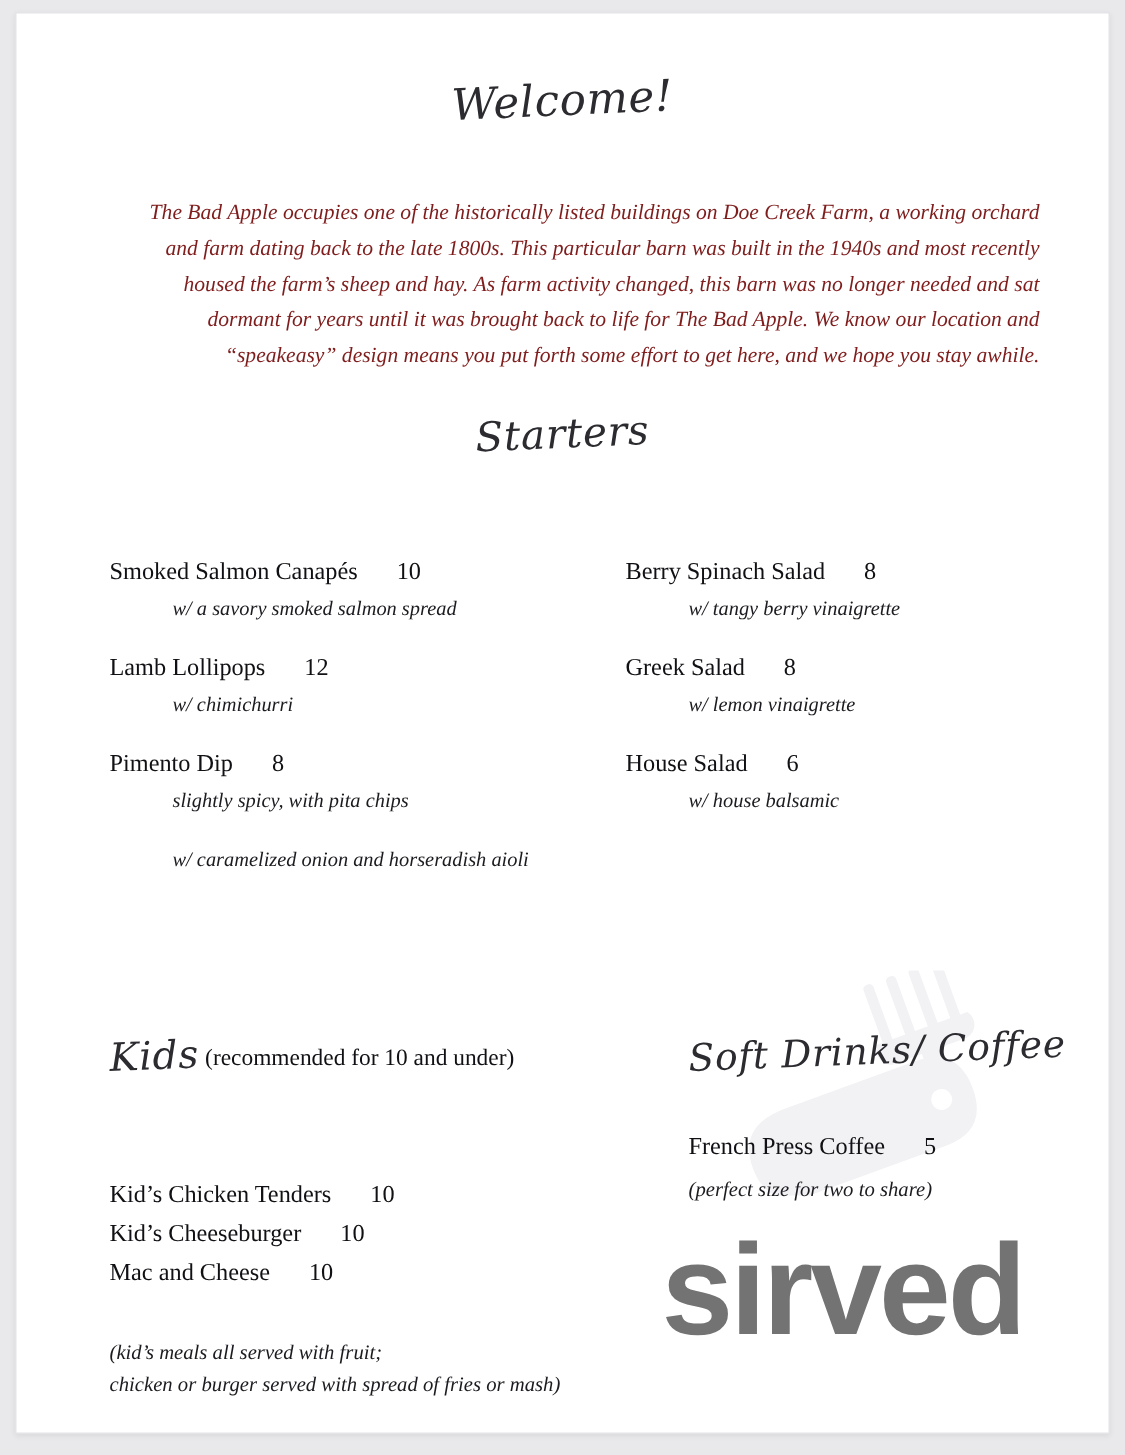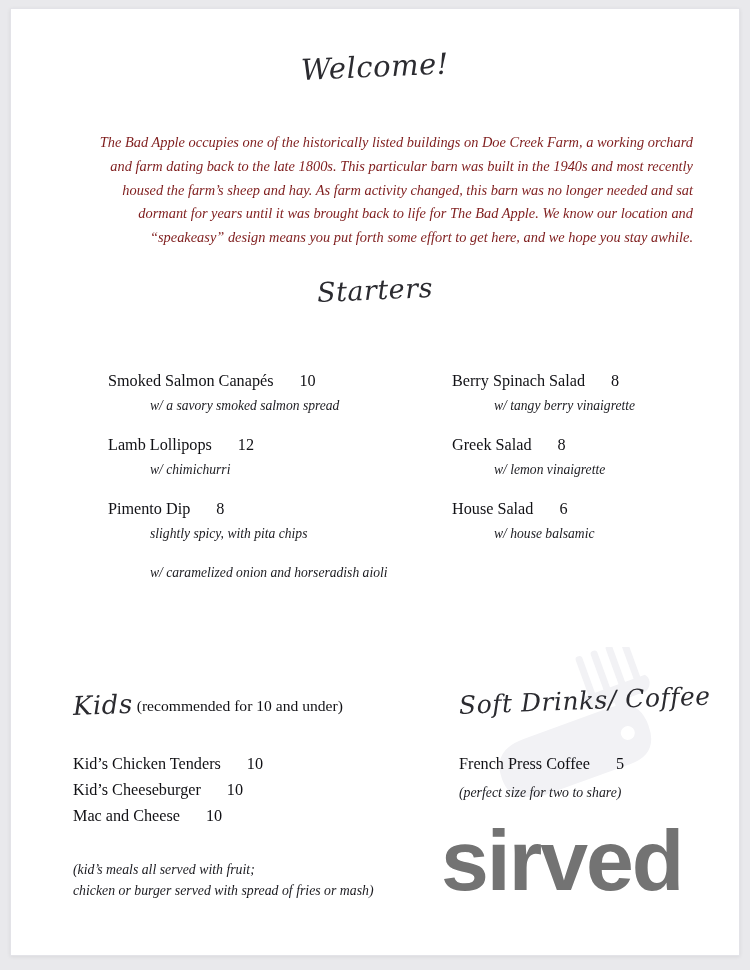--- a/index.html
+++ b/index.html
@@ -117,21 +117,21 @@
   
   .starters-grid {
     position: absolute;
     left: 62px;
     top: 362px;
     width: 610px;
   }
   .col-left  { position: absolute; left: 0px;   width: 340px; }
   .col-right { position: absolute; left: 344px; width: 270px; }
 
-  .item { margin-bottom: 20px; margin-left: 35px; }
+  .item { margin-bottom: 20px; }
   .item-line {
     font-family: "Liberation Serif", serif;
     font-size: 16.2px;
     color: #111115;
     line-height: 20px;
     white-space: nowrap;
   }
   .item-name { }
   .item-price { margin-left: 26px; }
   .item-desc {
@@ -168,21 +168,21 @@
     font-family: "Liberation Serif", serif;
     font-size: 15.6px;
     color: #111115;
     margin-left: 4px;
   }
   .drinks-script {
     font-size: 25px;
     display: inline-block;
   }
 
-  .simple-list { margin-top: 28px; }
+  .simple-list { margin-top: 60px; }
   .simple-row {
     font-family: "Liberation Serif", serif;
     font-size: 16.2px;
     color: #111115;
     line-height: 26px;
     white-space: nowrap;
   }
   .simple-row .item-price { margin-left: 26px; }
 
   .footnote {

